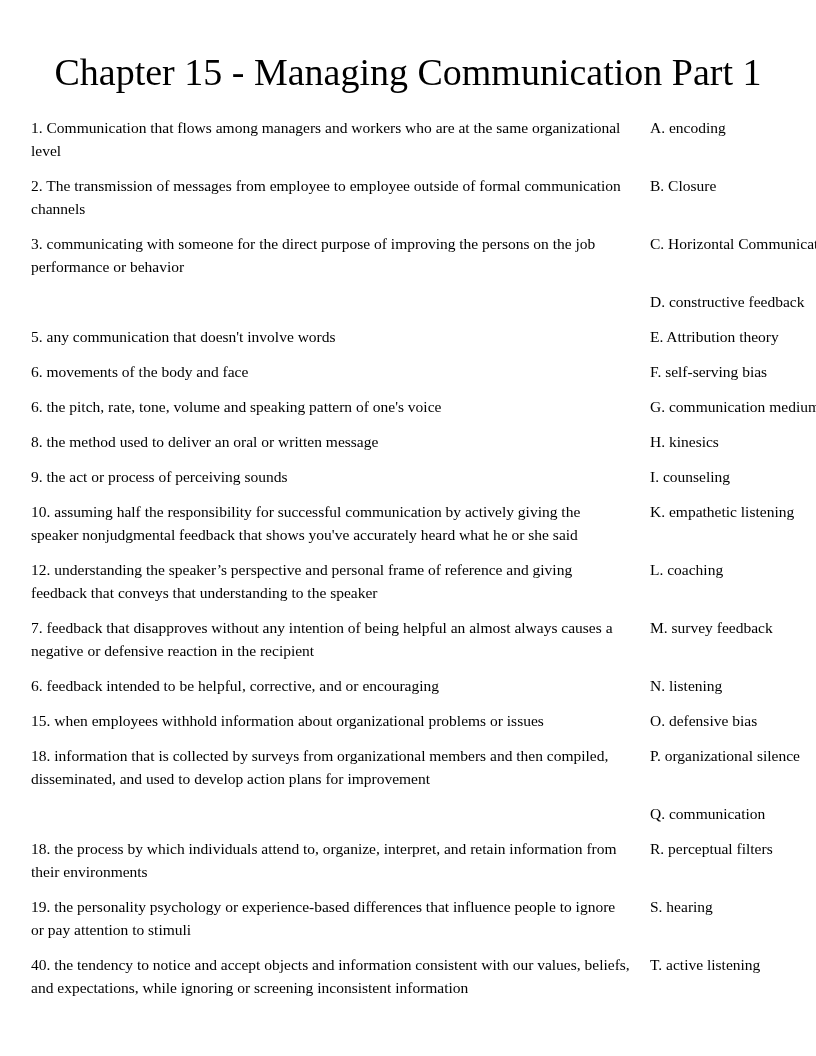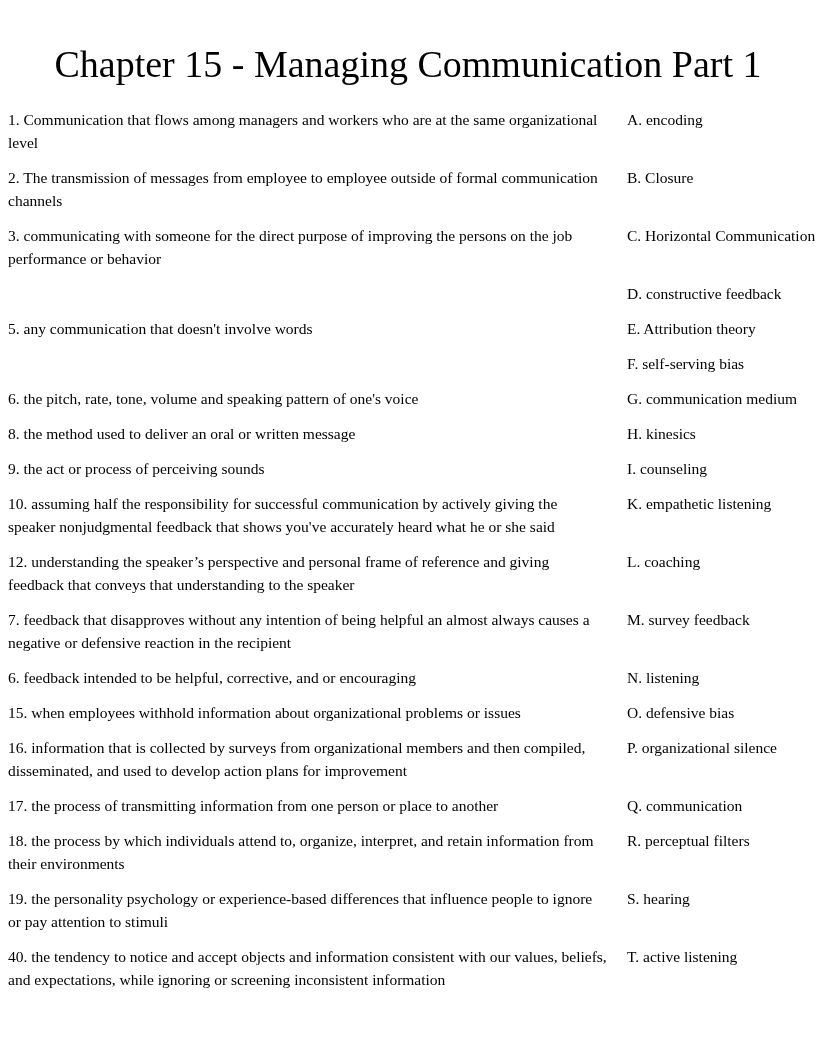--- a/index.html
+++ b/index.html
@@ -12,35 +12,35 @@
     height: 1056px;
     font-family: "Liberation Serif", "DejaVu Serif", serif;
     color: #000000;
     overflow: hidden;
   }
   .page {
     position: relative;
     width: 816px;
     height: 744px;
     box-sizing: border-box;
-    padding: 8px;
+    padding: 16px;
     background: #ffffff;
   }
   .doc-title {
     text-align: center;
     font-size: 38px;
     line-height: 44px;
     font-weight: normal;
     margin: 0;
     padding: 34px 0 0 0;
     letter-spacing: 0px;
     white-space: nowrap;
   }
   .match-list {
-    margin: 0;
+    margin: 15px;
     padding: 0;
     list-style: none;
     position: relative;
     margin-top: 22px;
   }
   .match-row {
     display: block;
     position: relative;
     margin: 0 0 12px 0;
     min-height: 23px;
@@ -85,20 +85,21 @@
         <span class="option-text">C. Horizontal Communication</span>
       </li>
       <li class="match-row">
         <span class="option-text">D. constructive feedback</span>
       </li>
       <li class="match-row">
         <span class="prompt-text">5. any communication that doesn't involve words</span>
         <span class="option-text">E. Attribution theory</span>
       </li>
       <li class="match-row">
+        <span class="prompt-text">6. movements of the body and face</span>
         <span class="option-text">F. self-serving bias</span>
       </li>
       <li class="match-row">
         <span class="prompt-text">6. the pitch, rate, tone, volume and speaking pattern of one's voice</span>
         <span class="option-text">G. communication medium</span>
       </li>
       <li class="match-row">
         <span class="prompt-text">8. the method used to deliver an oral or written message</span>
         <span class="option-text">H. kinesics</span>
       </li>
@@ -120,25 +121,24 @@
       </li>
       <li class="match-row">
         <span class="prompt-text">6. feedback intended to be helpful, corrective, and or encouraging</span>
         <span class="option-text">N. listening</span>
       </li>
       <li class="match-row">
         <span class="prompt-text">15. when employees withhold information about organizational problems or issues</span>
         <span class="option-text">O. defensive bias</span>
       </li>
       <li class="match-row">
-        <span class="prompt-text">16. information that is collected by surveys from organizational members and then compiled, disseminated, and used to develop action plans for improvement</span>
+        <span class="prompt-text">18. information that is collected by surveys from organizational members and then compiled, disseminated, and used to develop action plans for improvement</span>
         <span class="option-text">P. organizational silence</span>
       </li>
       <li class="match-row">
-        <span class="prompt-text">17. the process of transmitting information from one person or place to another</span>
         <span class="option-text">Q. communication</span>
       </li>
       <li class="match-row">
         <span class="prompt-text">18. the process by which individuals attend to, organize, interpret, and retain information from their environments</span>
         <span class="option-text">R. perceptual filters</span>
       </li>
       <li class="match-row">
         <span class="prompt-text">19. the personality psychology or experience-based differences that influence people to ignore or pay attention to stimuli</span>
         <span class="option-text">S. hearing</span>
       </li>

